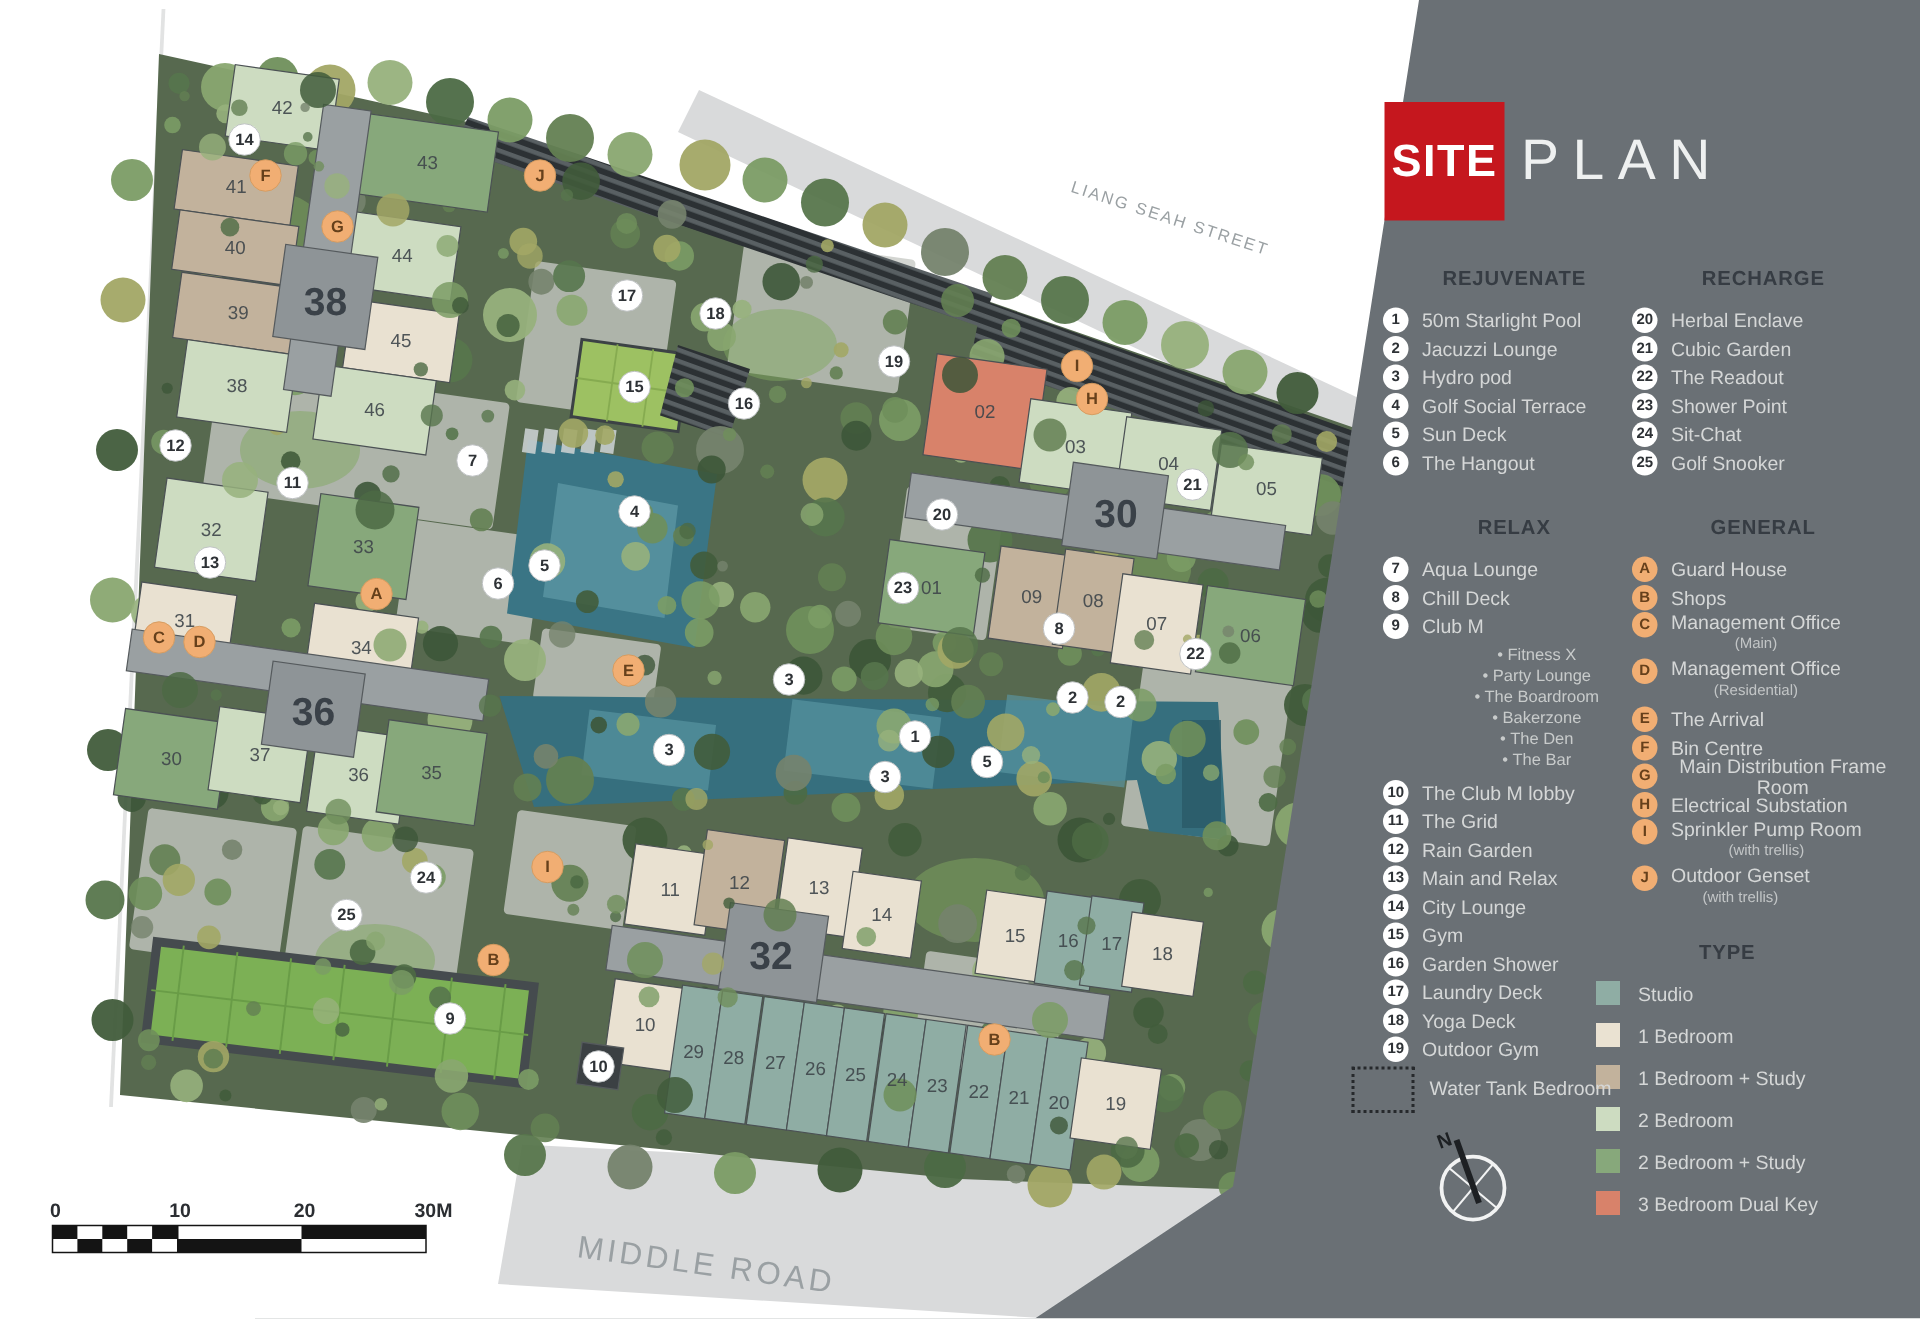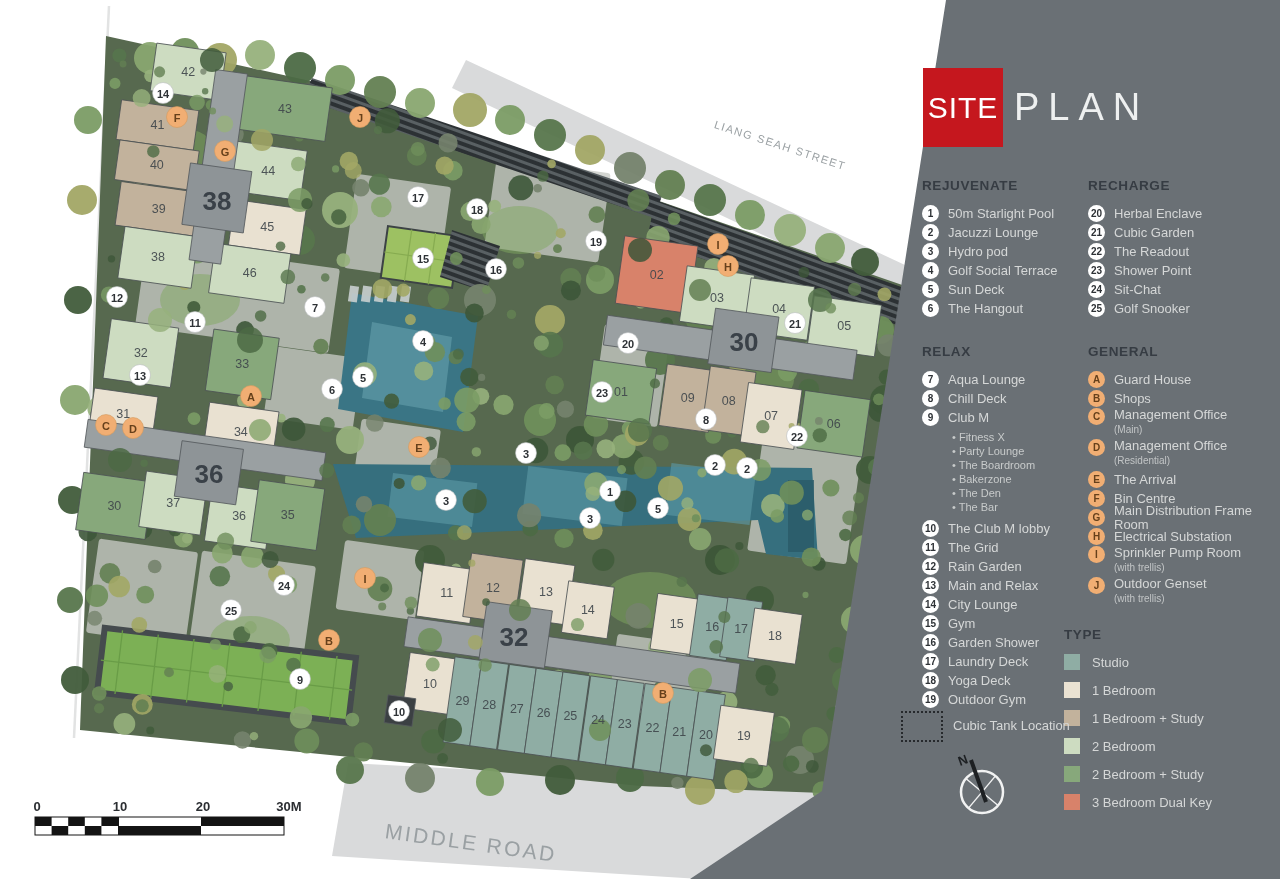--- a/index.html
+++ b/index.html
@@ -3,23 +3,23 @@
 <meta charset="utf-8">
 <style>
   html,body{margin:0;padding:0;background:#ffffff;}
   body{width:1280px;height:879px;overflow:hidden;font-family:"Liberation Sans",sans-serif;}
   #stage{position:relative;width:1280px;height:879px;background:#fff;padding-left:17px;}
   #map-svg{position:absolute;left:0;top:0;z-index:0;}
   #panel{position:absolute;left:0;top:0;width:1280px;height:879px;background:#6a7075;
          clip-path:polygon(946px 0px,1280px 0px,1280px 879px,690px 879px,822px 791px);z-index:1;}
   .ov{position:absolute;z-index:2;}
   .title-box{left:923px;top:68px;width:80px;height:79px;background:#c5171e;display:flex;align-items:center;justify-content:center;}
-  .title-box span{color:#fff;font-size:30px;font-weight:normal;letter-spacing:1px;}
+  .title-box span{color:#fff;font-size:30px;font-weight:bold;letter-spacing:1px;}
   .title-plan{left:1014px;top:68px;height:79px;display:flex;align-items:center;color:#eef0f0;font-size:38px;font-weight:400;letter-spacing:9px;}
-  .col{width:175px;}
+  .col{width:175px;text-align:center;}
   .col-heading{font-size:13.5px;font-weight:bold;color:#363c43;letter-spacing:.6px;margin:0 0 13px 0;height:13px;}
   .leg-row{display:flex;align-items:center;height:19px;}
   .leg-row.tall{height:31px;align-items:flex-start;}
   .leg-badge{flex:0 0 17px;width:17px;height:17px;border-radius:50%;display:flex;align-items:center;justify-content:center;
              font-size:10px;font-weight:bold;margin-right:9px;}
   .b-num{background:#ffffff;color:#2e3236;}
   .b-let{background:#f1ae73;color:#66401b;}
   .leg-text{font-size:13px;color:#d5d7d7;line-height:14px;}
   .leg-note{display:block;font-size:10px;color:#c2c5c6;margin-top:1px;}
   .leg-subs{margin:3px 0 5px 0;}
@@ -980,21 +980,21 @@
         </div>
         <div class="type-row">
           <span class="type-swatch" style="background: rgb(216, 130, 106);"></span>
           <span class="type-label">3 Bedroom Dual Key</span>
         </div>
       </div>
   </div>
 
   <div class="ov" id="watertank">
     <span class="wt-box"></span>
-    <span class="wt-label">Cubic Tank Location</span>
+    <span class="wt-label">Water Tank Bedroom</span>
   </div>
 
   <svg class="ov" id="compass" width="78" height="80">
     <circle cx="40" cy="42" r="21" fill="none" stroke="#f2f3f3" stroke-width="2.5"></circle>
     <line x1="56.1" y1="55.5" x2="23.9" y2="28.5" stroke="#f2f3f3" stroke-width="1.4"></line>
     <line x1="26.5" y1="58.1" x2="53.5" y2="25.9" stroke="#f2f3f3" stroke-width="1.4"></line>
     <line x1="44" y1="52" x2="29" y2="10" stroke="#1d2023" stroke-width="4"></line>
     <text x="18" y="16" font-size="13" font-weight="bold" fill="#1d2023" transform="rotate(-20 18 16)">N</text>
   </svg>
 

